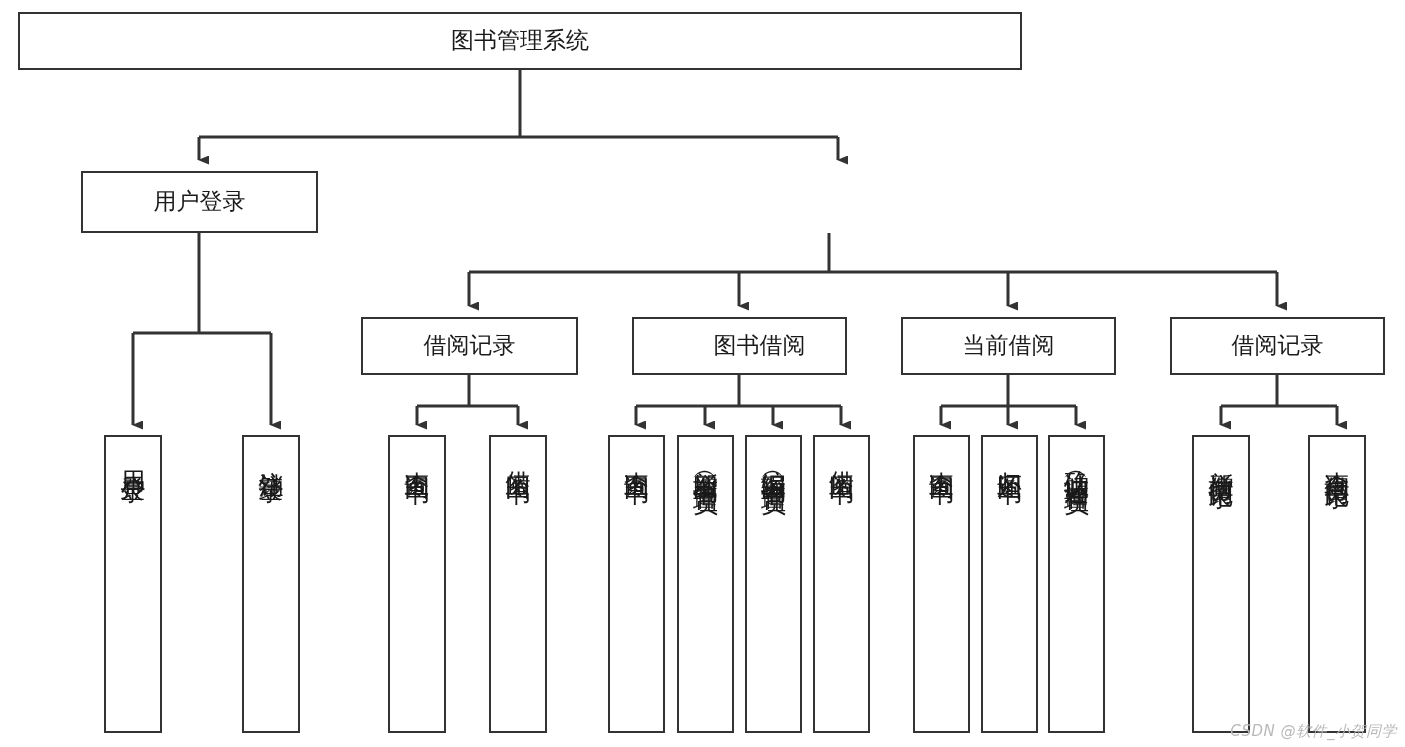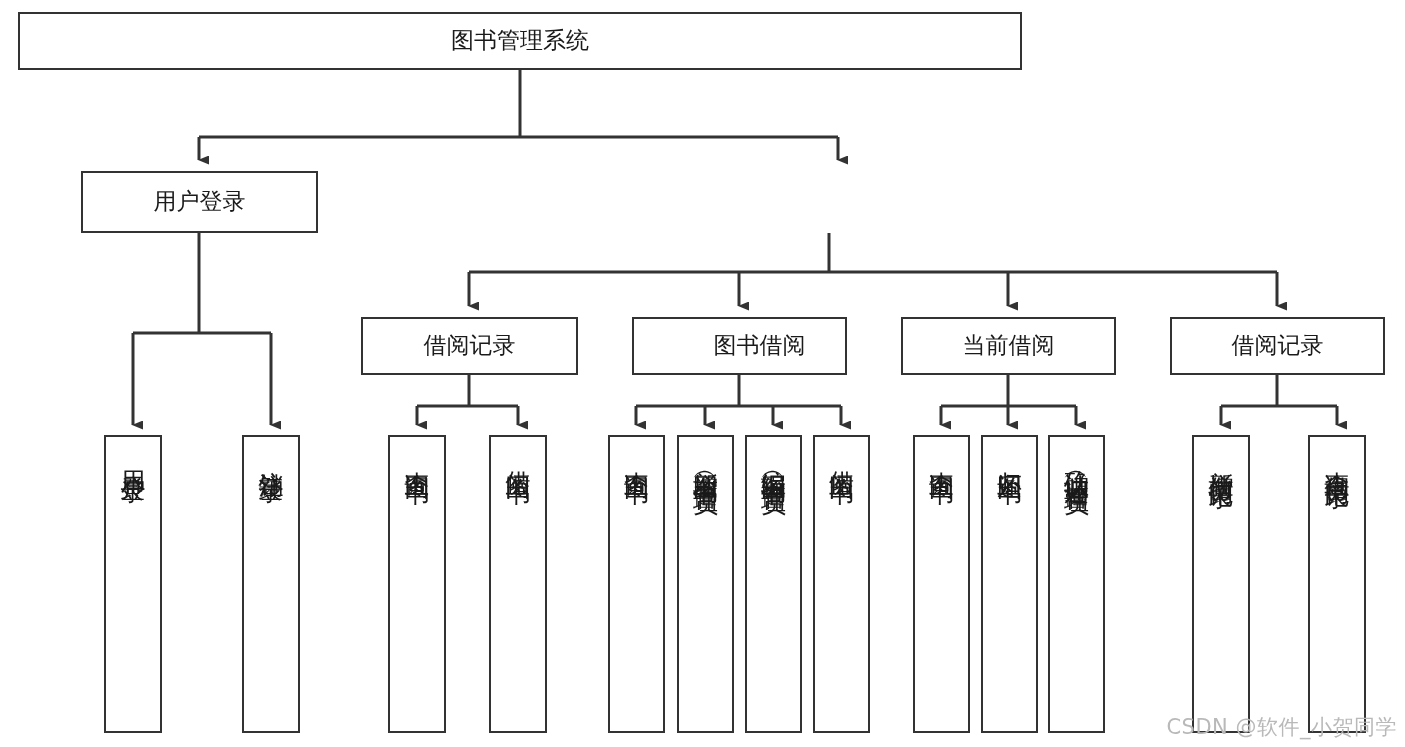--- a/index.html
+++ b/index.html
@@ -53,24 +53,25 @@
     writing-mode: vertical-rl;
     text-orientation: upright;
     font-size: 25px;
     letter-spacing: 3px;
     line-height: 1;
   }
   #watermark {
     position: absolute;
     right: 8px;
     bottom: 6px;
-    font-size: 21px;
+    font-size: 15px;
     color: #b9b9b9;
     white-space: nowrap;
     letter-spacing: 0.5px;
+    font-style: italic;
   }
 </style>
 </head>
 <body>
 
 <div id="diagram-root">
 
   <svg id="edges-layer" viewBox="0 0 1405 747" width="1405" height="747" xmlns="http://www.w3.org/2000/svg">
     <defs>
       <marker id="arrowhead" markerWidth="9" markerHeight="11" refX="4.5" refY="10" orient="auto" markerUnits="userSpaceOnUse">

